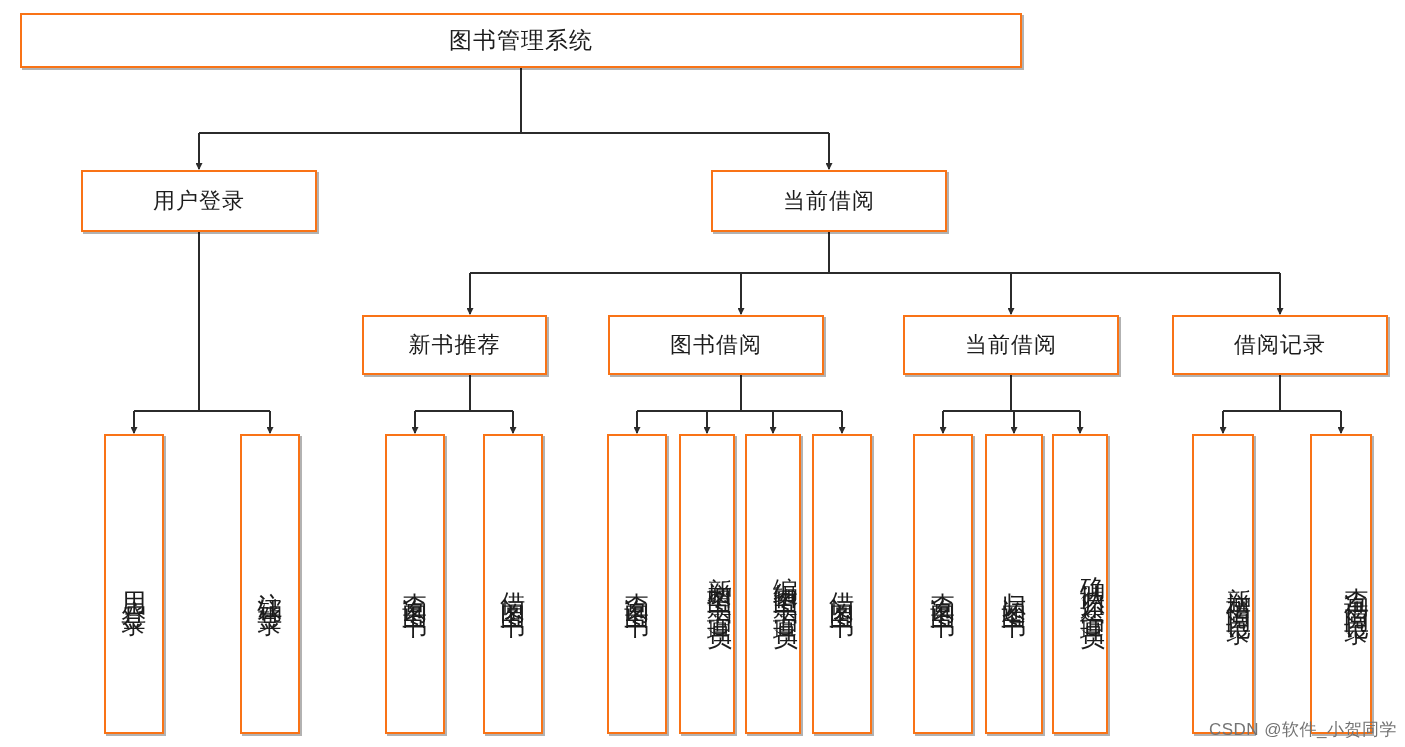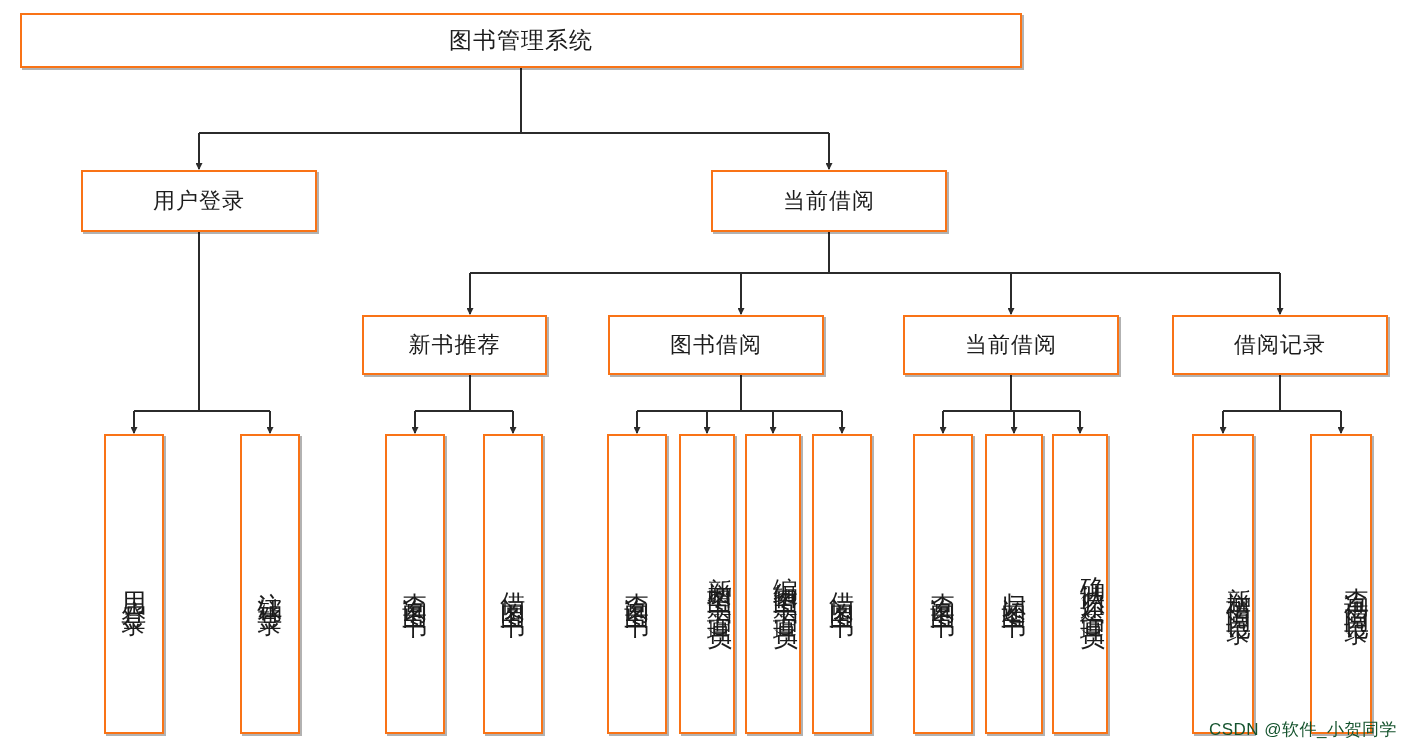--- a/index.html
+++ b/index.html
@@ -40,21 +40,21 @@
     align-items:center;
     justify-content:center;
     padding-top:4px;
   }
   .node.v.tall .lbl{align-items:flex-start;padding-top:8px;}
 
   .watermark{
     position:absolute;
     right:8px;bottom:6px;
     font-size:17px;
-    color:#14532d;
+    color:#737373;
     letter-spacing:0.5px;
     white-space:nowrap;
     pointer-events:none;
   }
 </style>
 </head>
 <body>
 
 <svg id="canvas" viewBox="0 0 1405 747" xmlns="http://www.w3.org/2000/svg">
     <defs>

